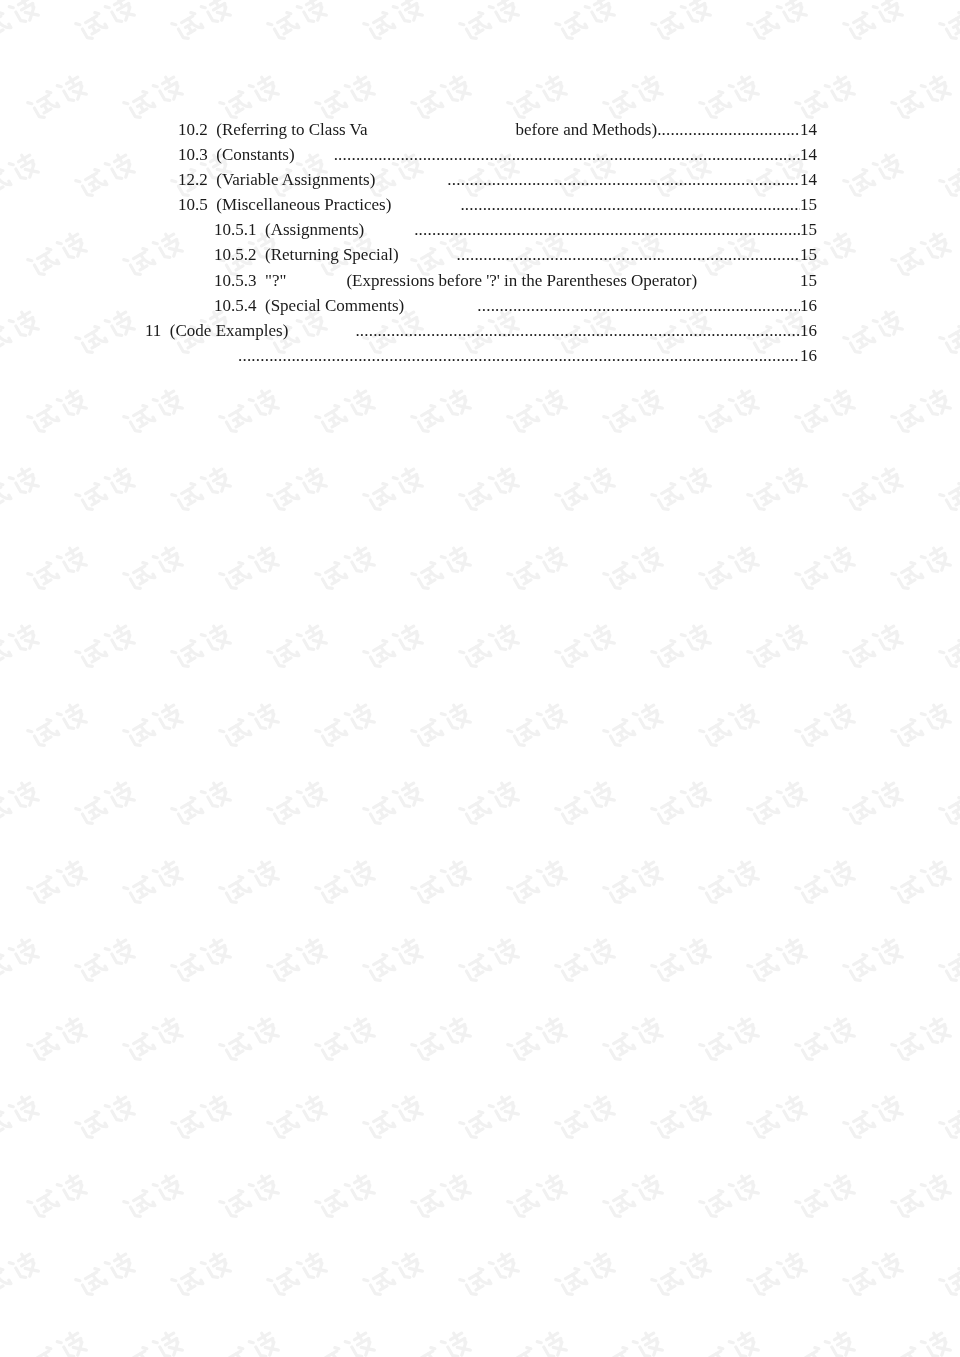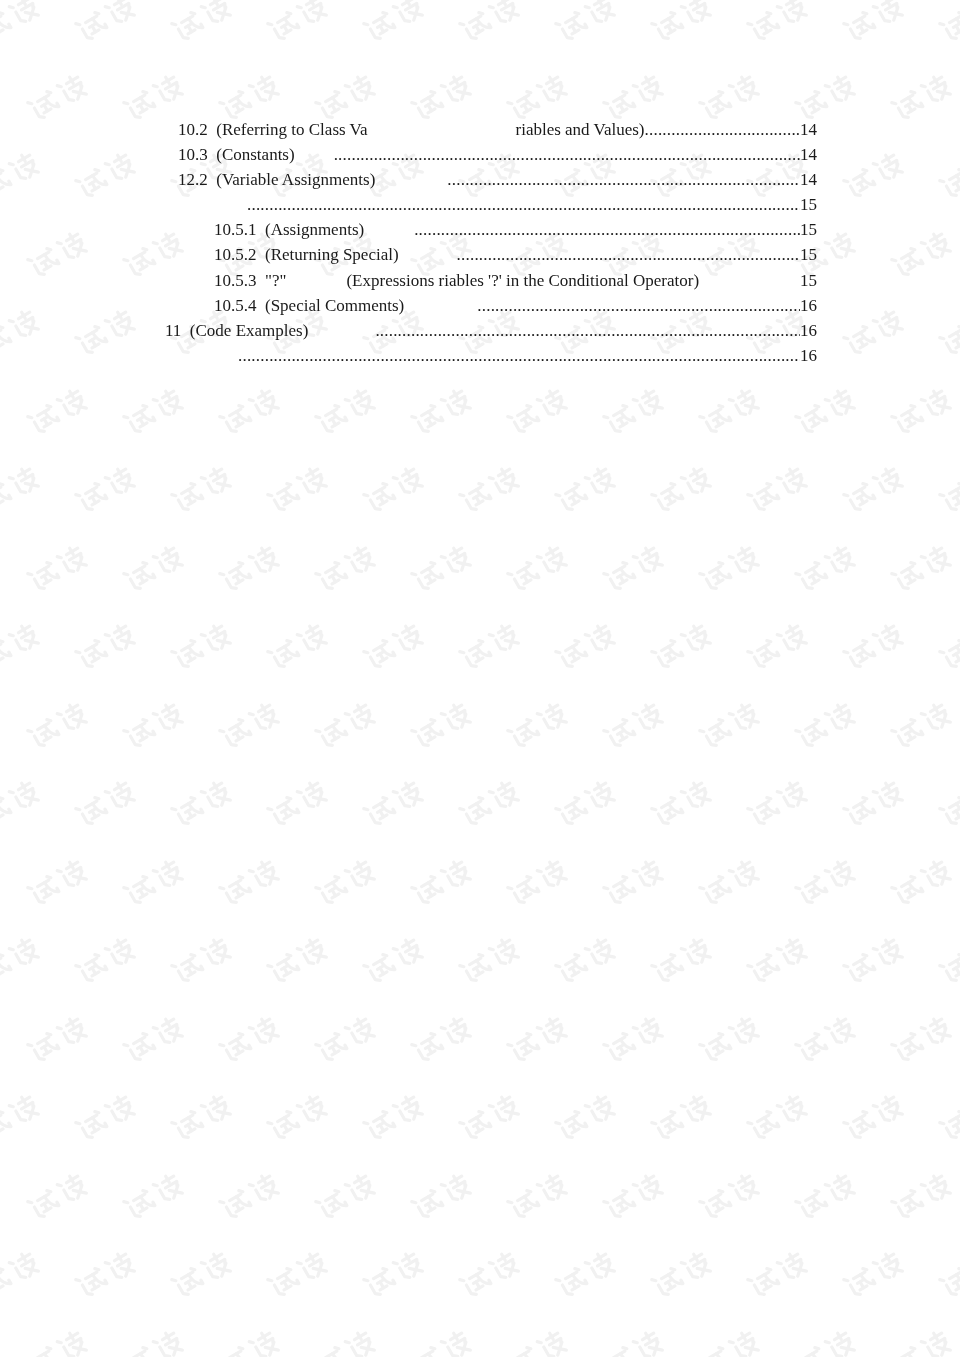--- a/index.html
+++ b/index.html
@@ -16,21 +16,21 @@
   
   #toc {
     position:absolute; left:145px; top:117px; width:672px;
     font-size:17px;
   }
   .row {
     display:flex; align-items:baseline;
     height:25.1px; line-height:25.1px;
     white-space:nowrap;
   }
-  .lvl1 { padding-left:0;margin-left:20px; }
+  .lvl1 { padding-left:0; }
   .lvl2 { padding-left:33px;font-family:Liberation Serif, serif; }
   .lvl3 { padding-left:69px; }
   .t  { white-space:pre; flex:0 0 auto; }
   .sp { flex:0 0 auto; height:1px; }
   .leader { flex:1 1 auto; overflow:hidden; white-space:nowrap; min-width:0; }
   .dots::after {
     content:"........................................................................................................................................................................................................";
     letter-spacing:0.2px;
   }
   .pg { flex:0 0 auto; text-align:left; }
@@ -1015,57 +1015,58 @@
         <svg width="66" height="32" viewBox="0 0 64 32">
           <use href="#wmsym"></use>
         </svg>
       </span>
     </div>
 
   <div id="toc">
       <div class="row lvl2">
         <span class="t">10.2  (Referring to Class Va</span>
         <span class="sp" style="width: 148px;"></span>
-        <span class="t">riables and Values)</span>
+        <span class="t">before and Methods)</span>
         <span class="leader dots"></span>
         <span class="pg">14</span>
       </div>
       <div class="row lvl2">
         <span class="t">10.3  (Constants)</span>
         <span class="sp" style="width: 39px;"></span>
         <span class="leader dots"></span>
         <span class="pg">14</span>
       </div>
       <div class="row lvl2">
         <span class="t">12.2  (Variable Assignments)</span>
         <span class="sp" style="width: 72px;"></span>
         <span class="leader dots"></span>
         <span class="pg">14</span>
       </div>
       <div class="row lvl2">
+        <span class="t">10.5  (Miscellaneous Practices)</span>
         <span class="sp" style="width: 69px;"></span>
         <span class="leader dots"></span>
         <span class="pg">15</span>
       </div>
       <div class="row lvl3">
         <span class="t">10.5.1  (Assignments)</span>
         <span class="sp" style="width: 50px;"></span>
         <span class="leader dots"></span>
         <span class="pg">15</span>
       </div>
       <div class="row lvl3">
         <span class="t">10.5.2  (Returning Special)</span>
         <span class="sp" style="width: 58px;"></span>
         <span class="leader dots"></span>
         <span class="pg">15</span>
       </div>
       <div class="row lvl3">
         <span class="t">10.5.3  "?"</span>
         <span class="sp" style="width: 60px;"></span>
-        <span class="t">(Expressions riables '?' in the Conditional Operator)</span>
+        <span class="t">(Expressions before '?' in the Parentheses Operator)</span>
         <span class="leader"></span>
         <span class="pg">15</span>
       </div>
       <div class="row lvl3">
         <span class="t">10.5.4  (Special Comments)</span>
         <span class="sp" style="width: 73px;"></span>
         <span class="leader dots"></span>
         <span class="pg">16</span>
       </div>
       <div class="row lvl1">

